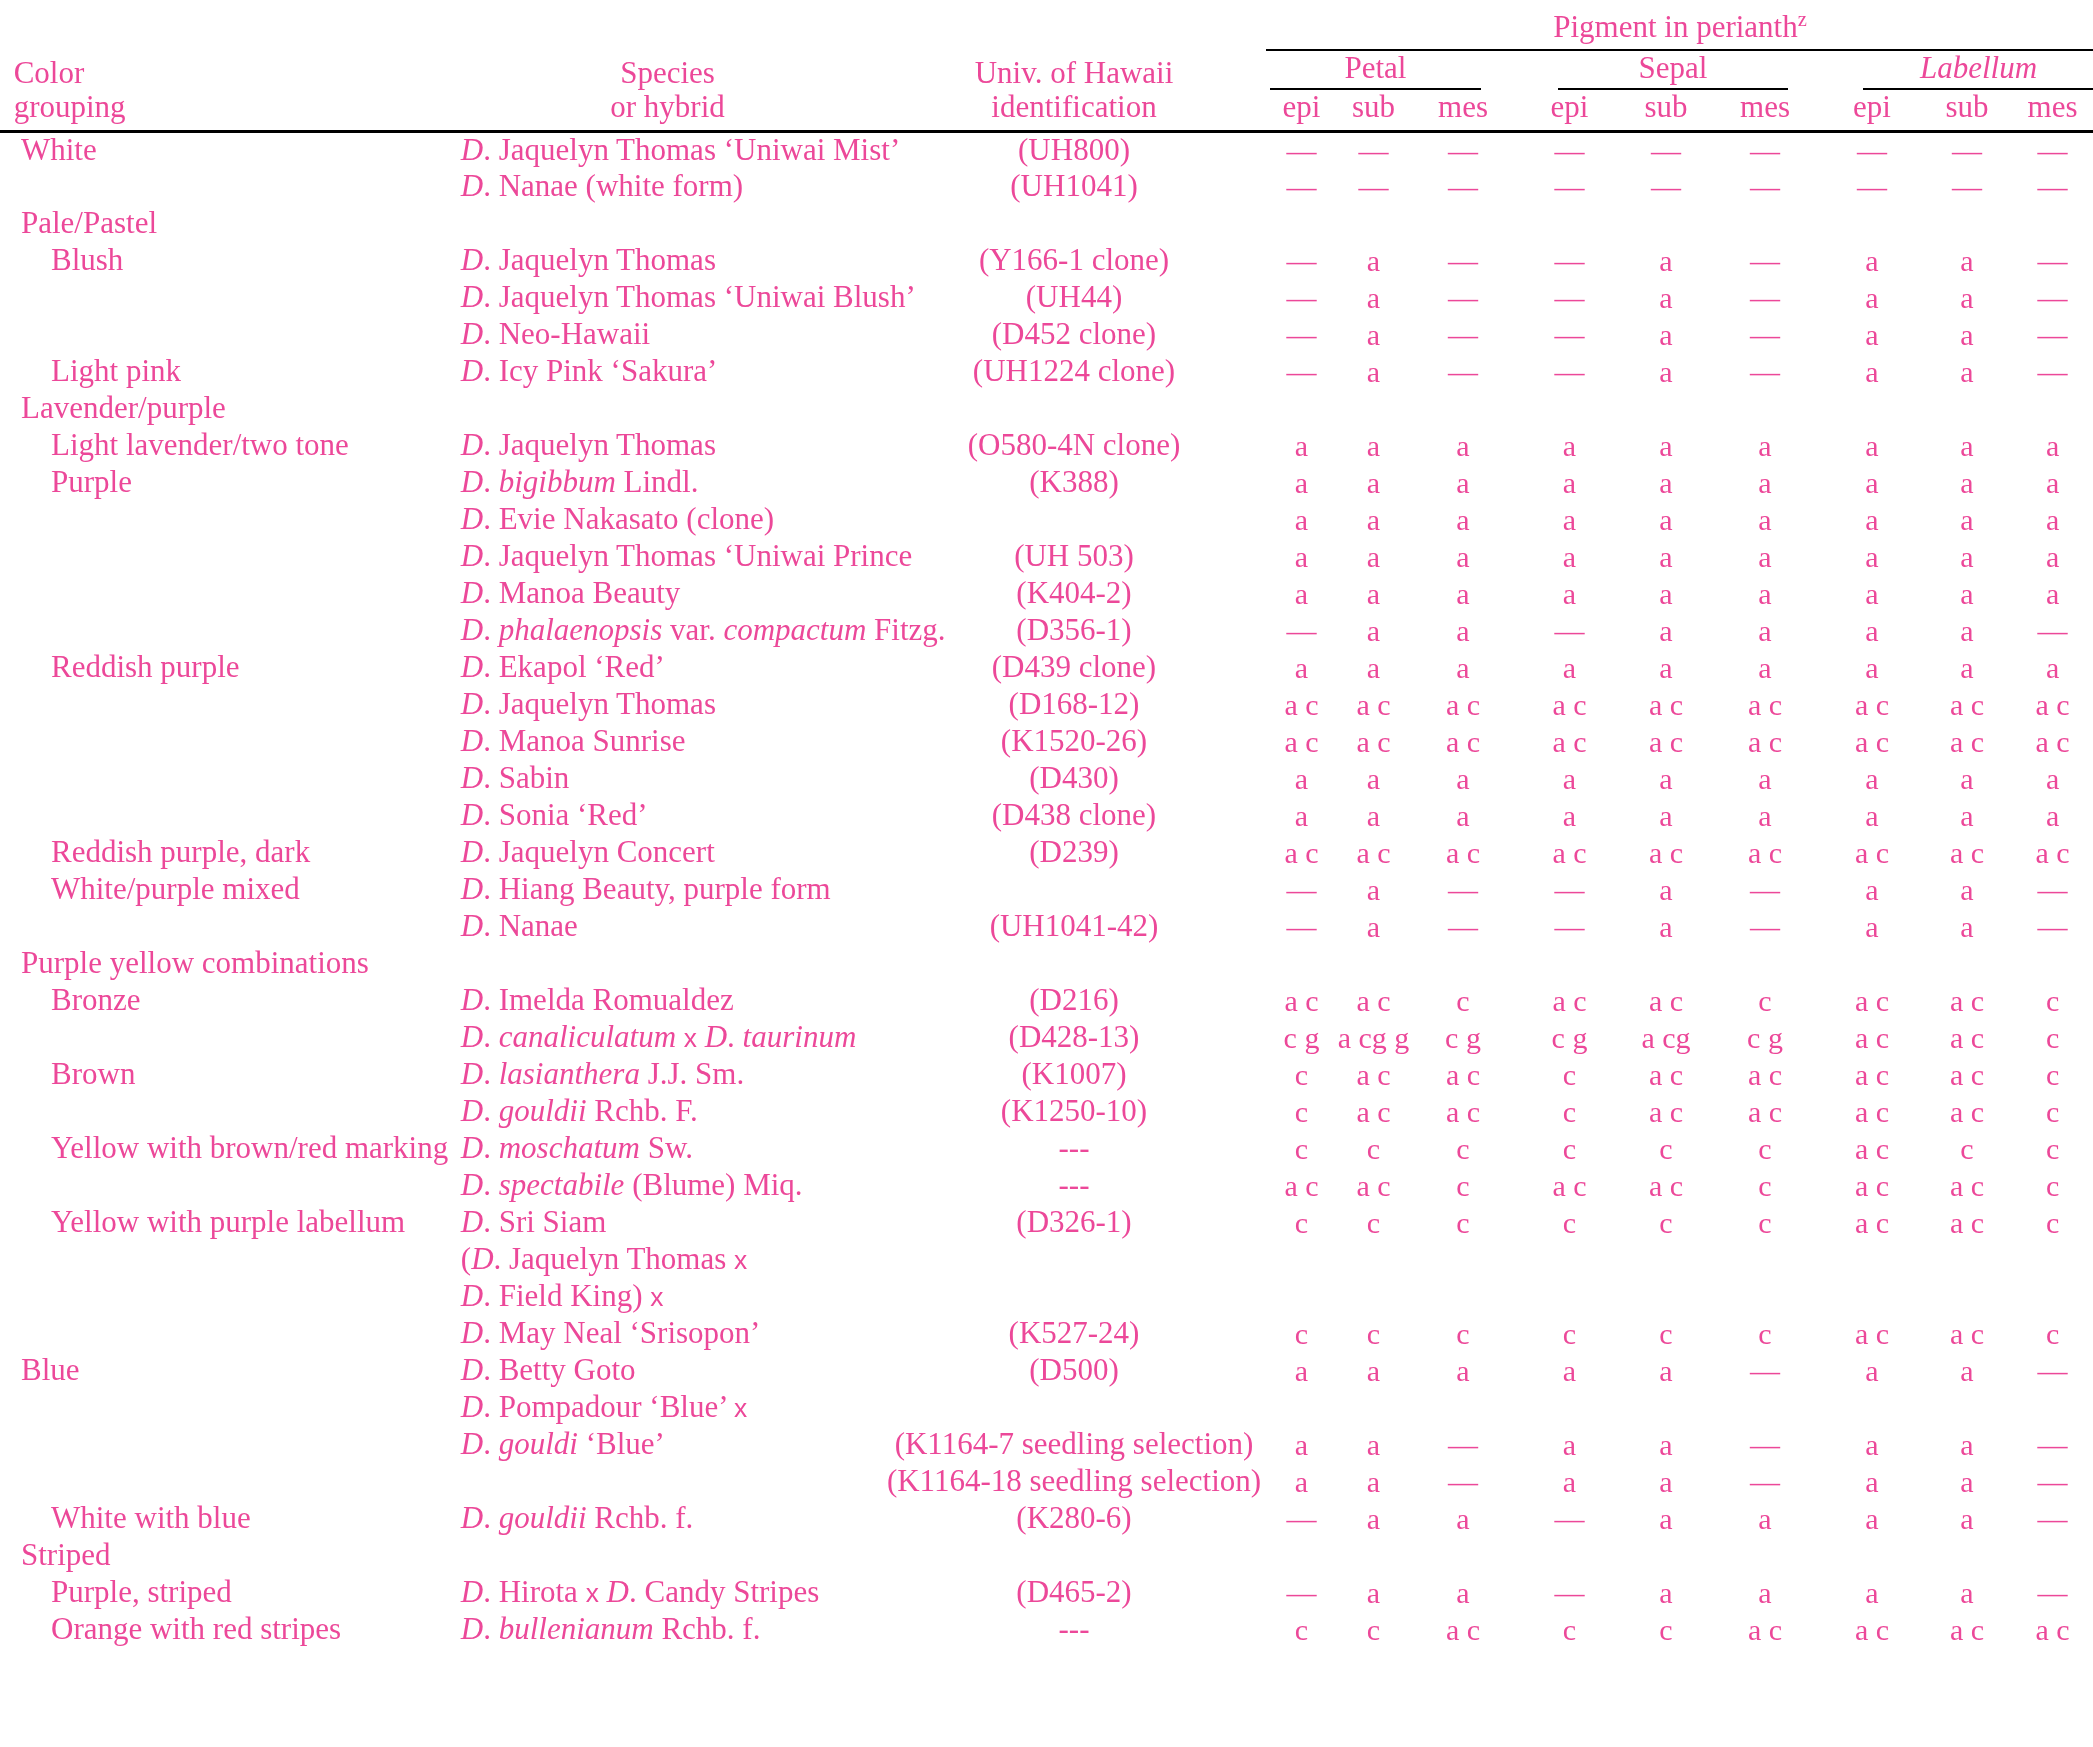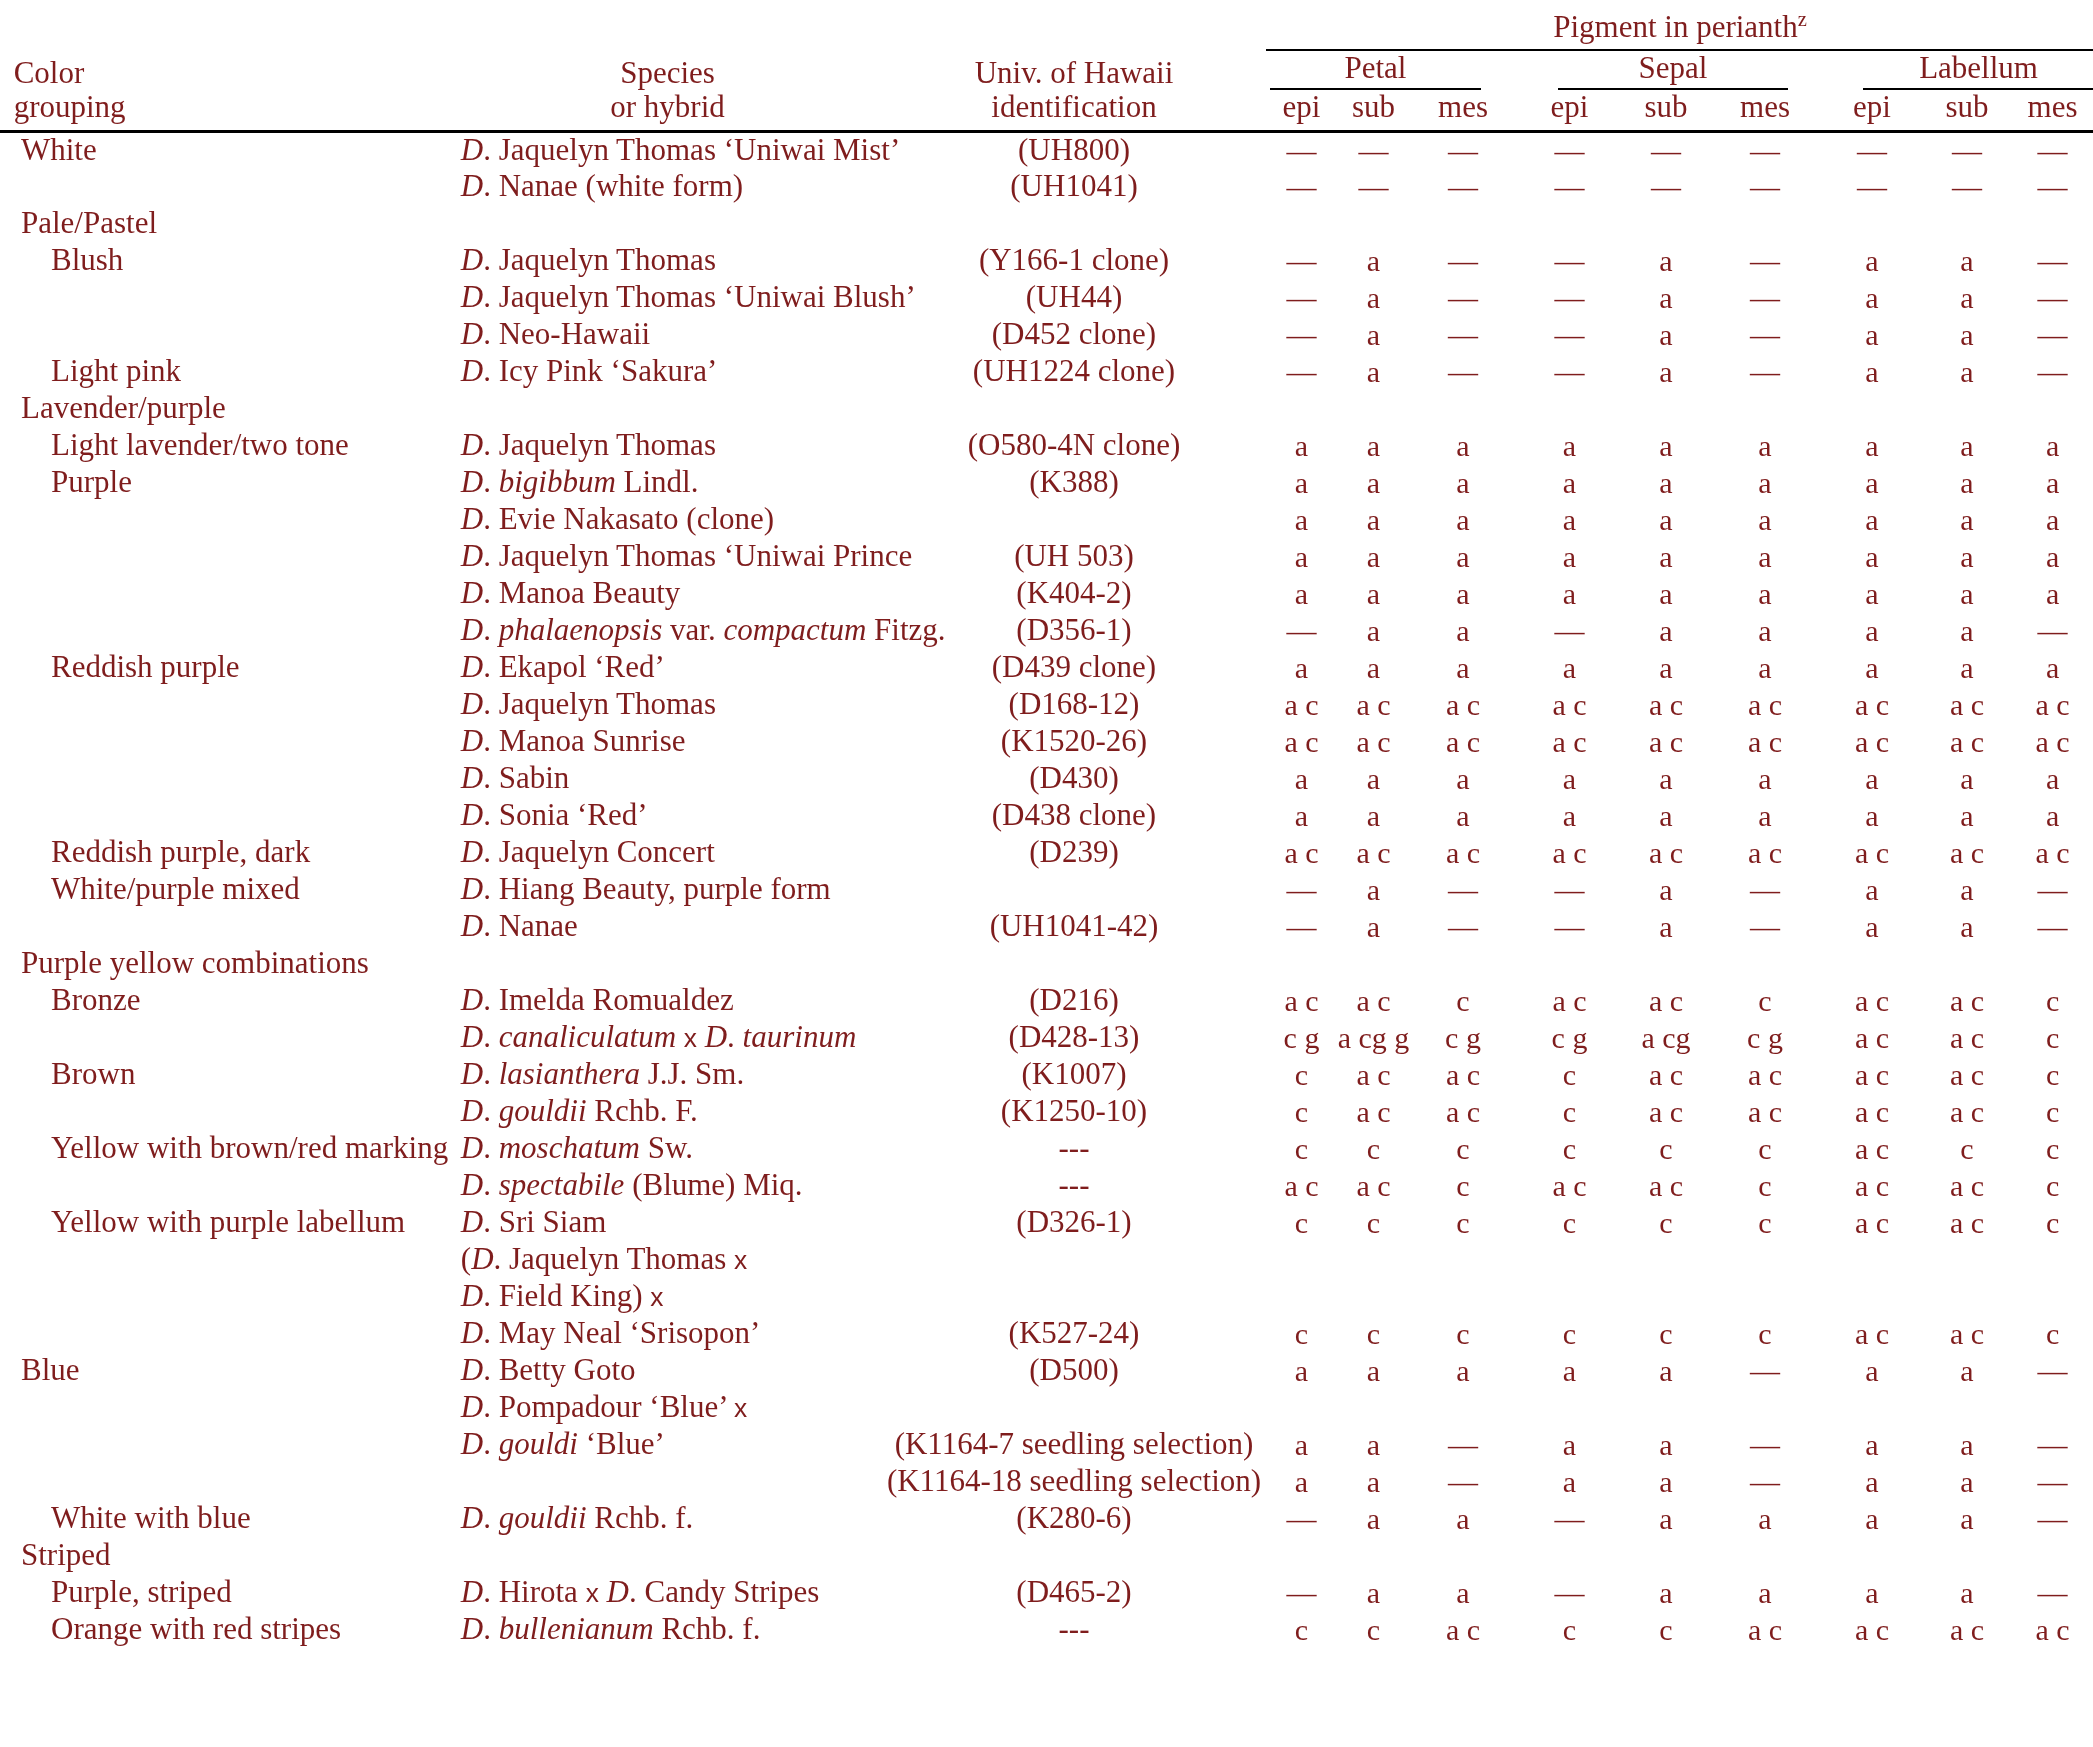--- a/index.html
+++ b/index.html
@@ -1,33 +1,33 @@
 <!DOCTYPE html>
 <html><head>
 <meta charset="utf-8">
 <style>
   html,body{margin:0;padding:0;background:#fff;}
   .page{
-    width:2094px;height:1748px;background:#ffffff;color:#7f1d1d;
+    width:2094px;height:1748px;background:#ffffff;color:#ec4899;
     font-family:"Liberation Serif","DejaVu Serif",serif;
     position:relative;overflow:hidden;
   }
   table{border-collapse:collapse;table-layout:fixed;width:2094px;}
   td{padding:0;margin:0;font-size:31px;line-height:1.05;white-space:nowrap;overflow:visible;vertical-align:middle;}
   thead td{vertical-align:bottom;}
   
   .title-cell div{
     text-align:center;border-bottom:2.9px solid #000;padding-bottom:5.9px;
   }
   .grp div{
     text-align:center;border-bottom:2.9px solid #000;padding-bottom:3.9px;
   }
   .grp.rp div{margin:0 35px 0 3.9px;}
   .grp.rs div{margin:0 33px 0 42px;}
-  .grp.rl div{margin:0 0 0 42px;}
+  .grp.rl div{margin:0 0 0 42px;font-style:italic;}
   tr.headrow3 td{border-bottom:3.9px solid #000;padding-bottom:5.9px;}
   .h-left{text-align:left;padding-left:13.7px;}
   .h-center{text-align:center;}
   .h-sub{text-align:center;}
   sup{font-size:20.6px;line-height:0;}
   
   tbody tr{height:37px;}
   td.g{padding-left:21px;}
   td.g.ind{padding-left:51px;}
   td.s{padding-left:7.8px;}

